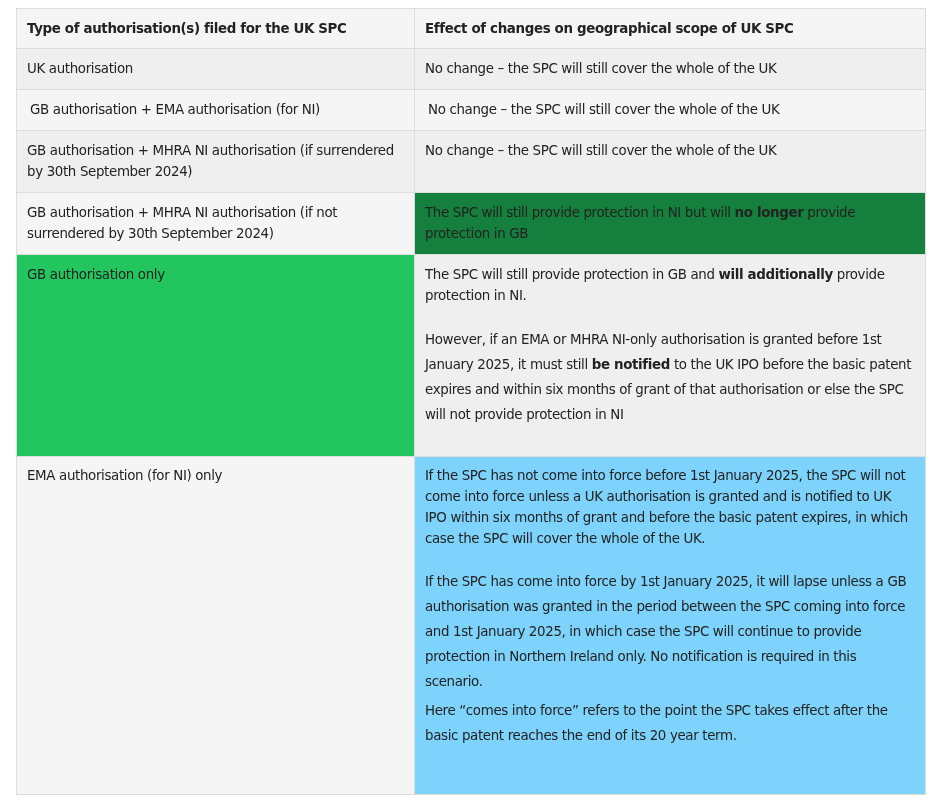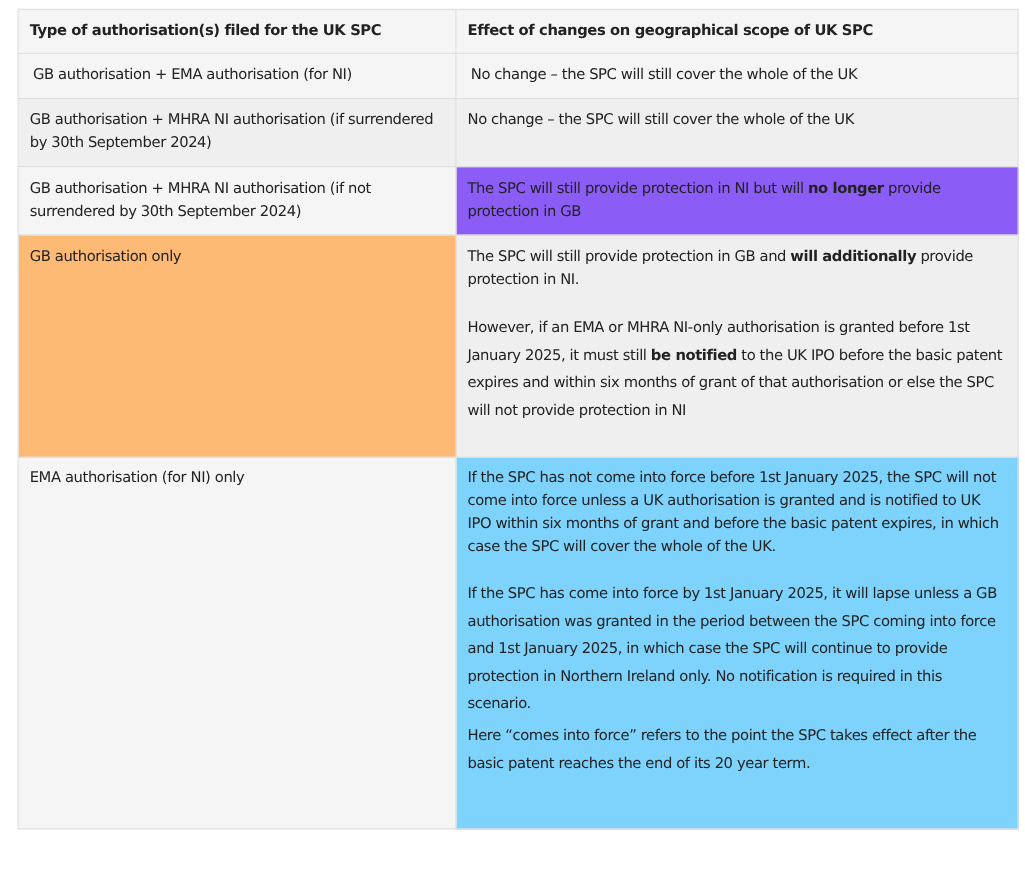--- a/index.html
+++ b/index.html
@@ -35,40 +35,46 @@
         <col class="c1">
         <col class="c2">
       </colgroup>
     <thead>
       <tr class="head">
         <th>Type of authorisation(s) filed for the UK SPC</th>
         <th>Effect of changes on geographical scope of UK SPC</th>
       </tr>
     </thead>
     <tbody>
+      <tr class="odd r1">
+        <td style="background: rgb(239, 239, 239);">UK authorisation</td>
+        <td class="c2" style="background: rgb(239, 239, 239);">
+          <p><span>No change – the SPC will still cover the whole of the UK</span></p>
+        </td>
+      </tr>
       <tr class="even r2">
         <td style="background: rgb(245, 245, 245);">GB authorisation + EMA authorisation (for NI)</td>
         <td class="c2" style="background: rgb(245, 245, 245);">
           <p><span>No change – the SPC will still cover the whole of the UK</span></p>
         </td>
       </tr>
       <tr class="odd r3">
         <td style="background: rgb(239, 239, 239);">GB authorisation + MHRA NI authorisation (if surrendered by 30th September 2024)</td>
         <td class="c2" style="background: rgb(239, 239, 239);">
           <p><span>No change – the SPC will still cover the whole of the UK</span></p>
         </td>
       </tr>
       <tr class="even r4">
         <td style="background: rgb(245, 245, 245);">GB authorisation + MHRA NI authorisation (if not surrendered by 30th September 2024)</td>
-        <td class="c2" style="background: #8b5cf6;">
+        <td class="c2" style="background: #15803d;">
           <p><span>The SPC will still provide protection in NI but will </span><b>no longer</b><span> provide protection in GB</span></p>
         </td>
       </tr>
       <tr class="odd r5">
-        <td style="background: #fdba74;">GB authorisation only</td>
+        <td style="background: #22c55e;">GB authorisation only</td>
         <td class="c2" style="background: rgb(239, 239, 239);">
           <p><span>The SPC will still provide protection in GB and </span><b>will additionally</b><span> provide protection in NI.</span></p>
           <p class="lh25"><span>However, if an EMA or MHRA NI-only authorisation is granted before 1st January 2025, it must still </span><b>be notified</b><span> to the UK IPO before the basic patent expires and within six months of grant of that authorisation or else the SPC will not provide protection in NI</span></p>
         </td>
       </tr>
       <tr class="even r6">
         <td style="background: rgb(245, 245, 245);">EMA authorisation (for NI) only</td>
         <td class="c2" style="background: #7dd3fc;">
           <p><span>If the SPC has not come into force before 1st January 2025, the SPC will not come into force unless a UK authorisation is granted and is notified to UK IPO within six months of grant and before the basic patent expires, in which case the SPC will cover the whole of the UK.</span></p>
           <p class="lh25"><span>If the SPC has come into force by 1st January 2025, it will lapse unless a GB authorisation was granted in the period between the SPC coming into force and 1st January 2025, in which case the SPC will continue to provide protection in Northern Ireland only. No notification is required in this scenario.</span></p>

